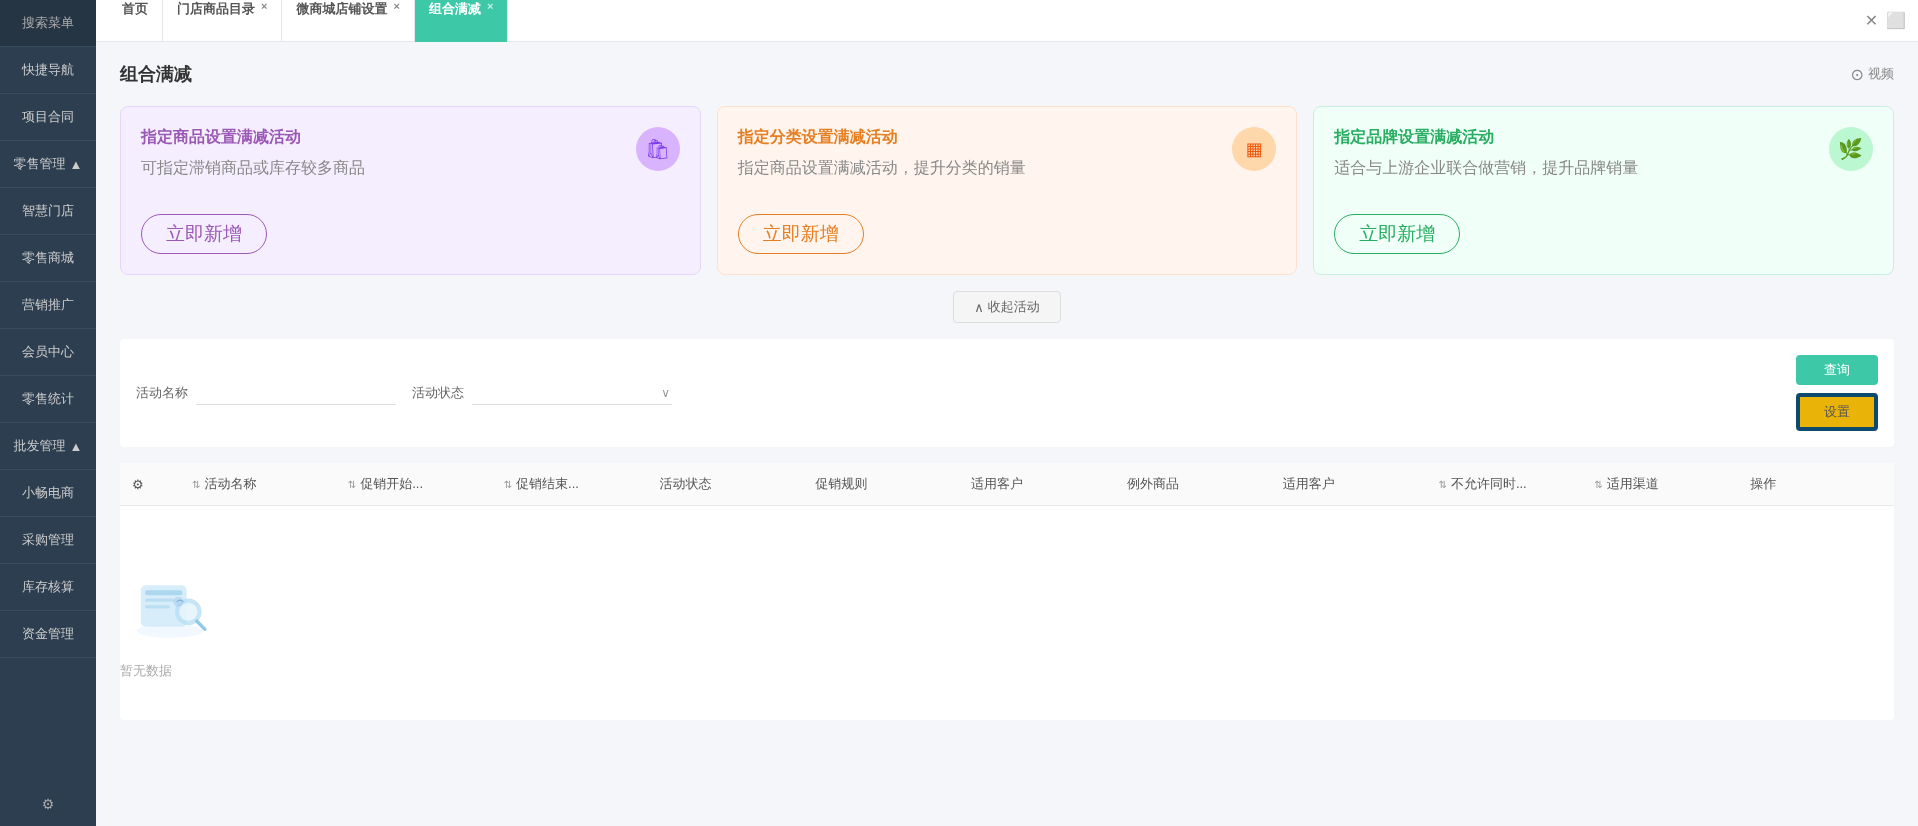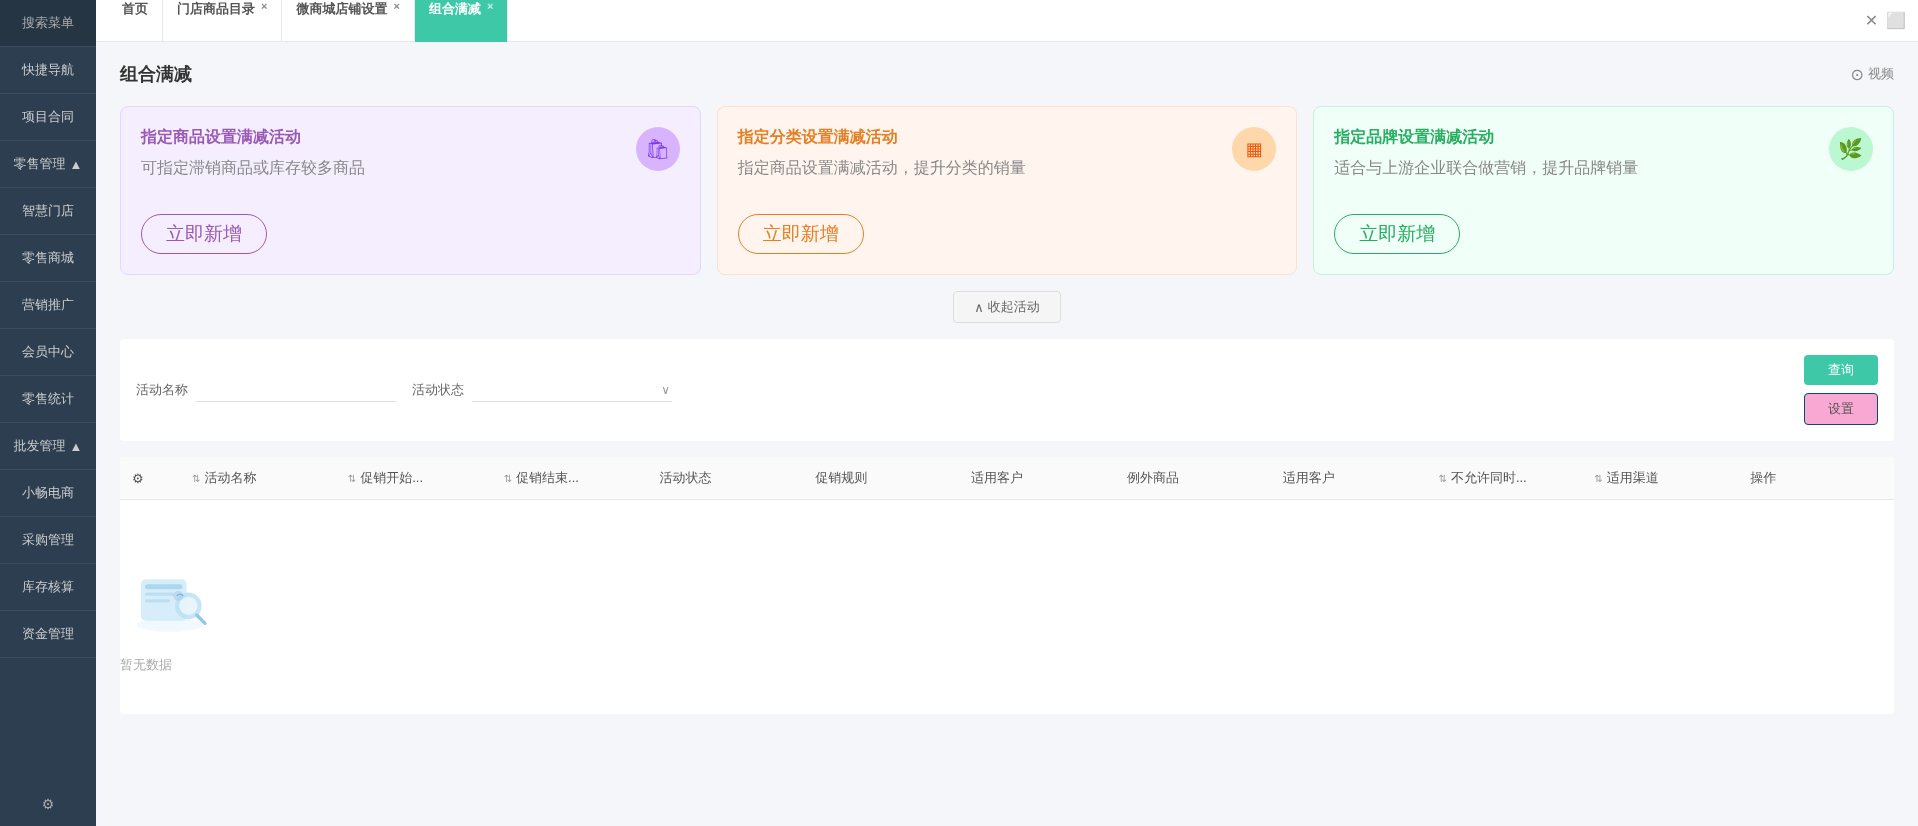--- a/index.html
+++ b/index.html
@@ -262,25 +262,25 @@
     .btn-query {
       background: #3dc8a8;
       color: #fff;
       border: none;
       border-radius: 4px;
       padding: 6px 24px;
       font-size: 13px;
       cursor: pointer;
     }
     .btn-setting {
-      background: #f9a8d4;
+      background: #eab308;
       color: #555;
-      border: 1px solid #0c4a6e;
+      border: 4px solid #0c4a6e;
       border-radius: 4px;
-      padding: 6px 16px;
+      padding: 6px 24px;
       font-size: 13px;
       cursor: pointer;
     }
 
     
     .table-wrap {
       background: #fff;
       border-radius: 4px;
       overflow: hidden;
     }

